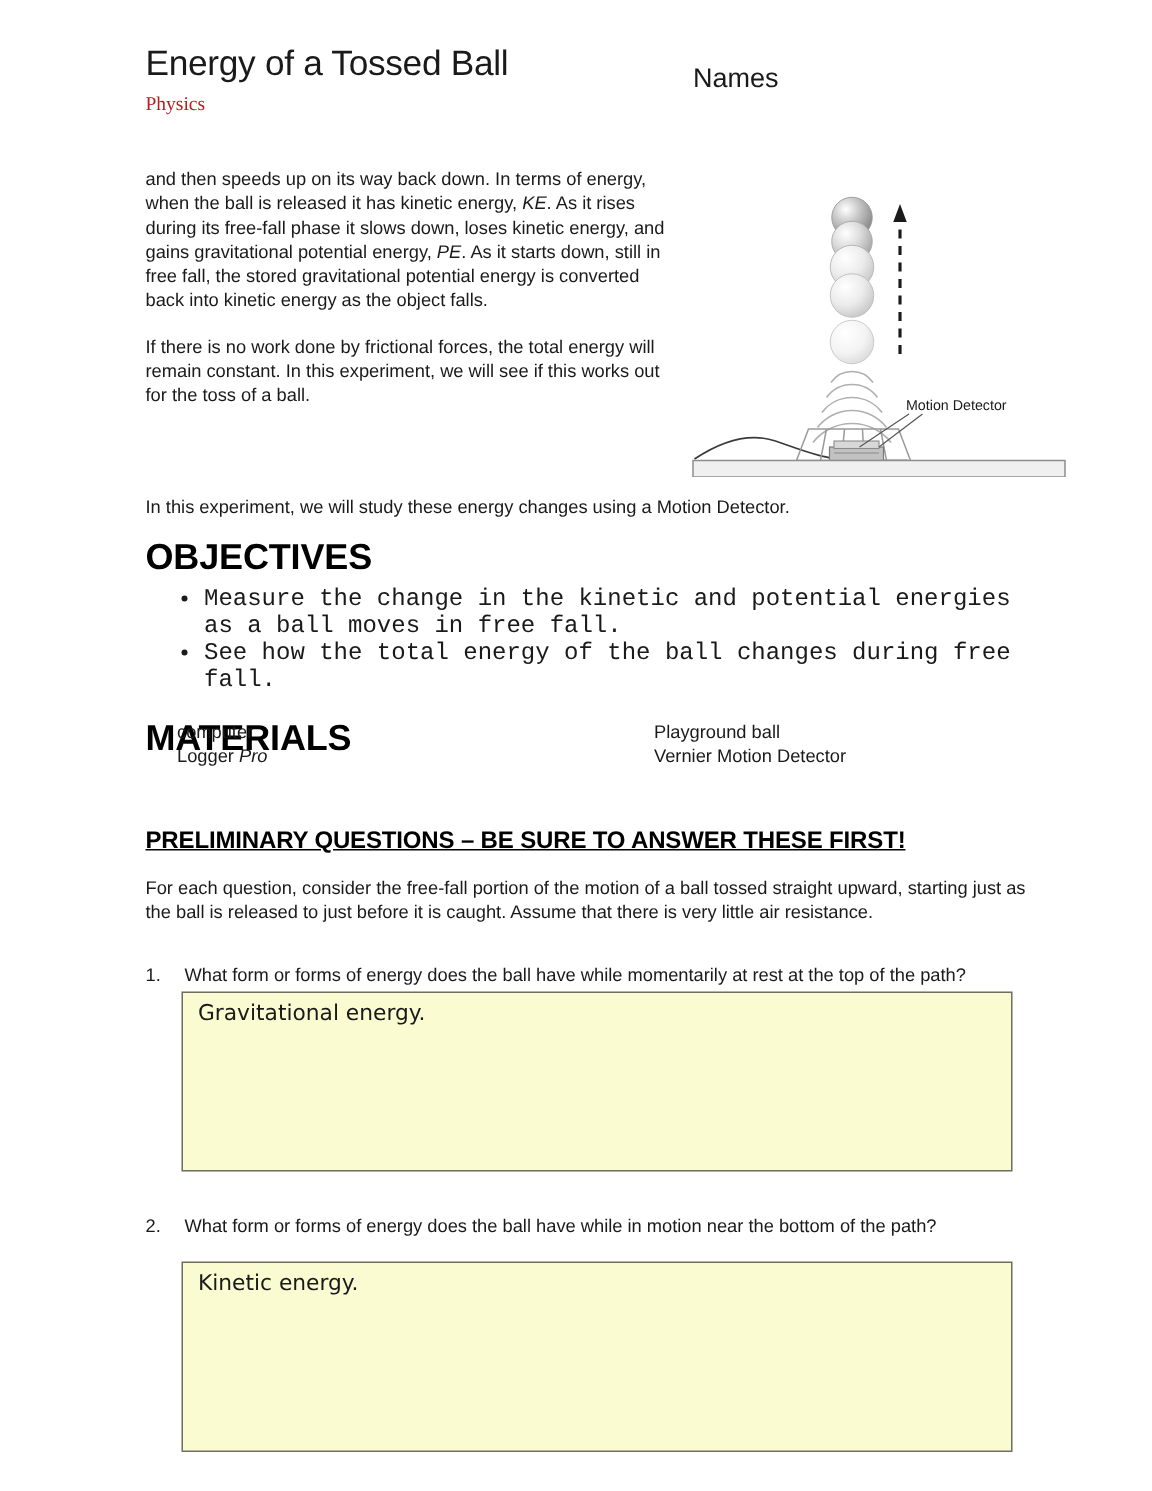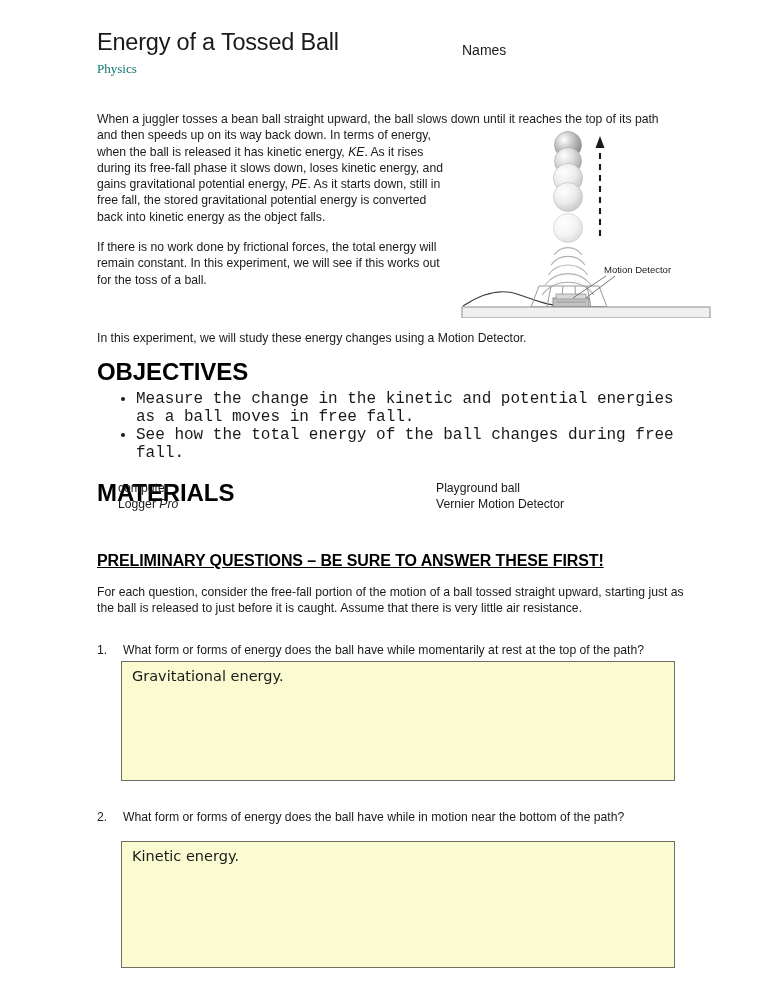--- a/index.html
+++ b/index.html
@@ -33,29 +33,29 @@
     font-size: 23.5px;
     font-weight: 400;
     letter-spacing: -0.2px;
     color: #1a1a1a;
     margin: 0;
     line-height: 1.1;
   }
   .doc-subtitle {
     font-family: "Liberation Serif", serif;
     font-size: 13px;
-    color: #0f766e;
+    color: #b91c1c;
     margin: 6px 0 0 0;
     line-height: 1;
   }
   .names-label {
     position: absolute;
     left: 462px;
     top: 42px;
-    font-size: 14px;
+    font-size: 18px;
     color: #1a1a1a;
   }
   .names-field {
     position: absolute;
     left: 525px;
     top: 33px;
     width: 193px;
     height: 64px;
     background: #fbfbd2;
     border: 1px solid #6e6e64;
@@ -215,23 +215,20 @@
 
   <div class="header">
     <h1 class="doc-title">Energy of a Tossed Ball</h1>
     <p class="doc-subtitle">Physics</p>
   </div>
 
   <div class="names-label">Names</div>
 
 
   <div class="intro">
-    <p>
-      <span>When a juggler tosses a bean ball straight upward, the ball slows down until it reaches the top of its path</span>
-    </p>
     <p class="narrow" style="margin-top:0">
       <span>and then speeds up on its way back down. In terms of energy, when the ball is released it has kinetic energy, </span><em>KE</em><span>. As it rises during its free-fall phase it slows down, loses kinetic energy, and gains gravitational potential energy, </span><em>PE</em><span>. As it starts down, still in free fall, the stored gravitational potential energy is converted back into kinetic energy as the object falls.</span>
     </p>
     <p class="narrow">If there is no work done by frictional forces, the total energy will remain constant. In this experiment, we will see if this works out for the toss of a ball.</p>
   </div>
 
   <div class="exp-line">In this experiment, we will study these energy changes using a Motion Detector.</div>
 
   <div class="figure">
     <svg width="260" height="200" viewBox="0 0 260 200">

